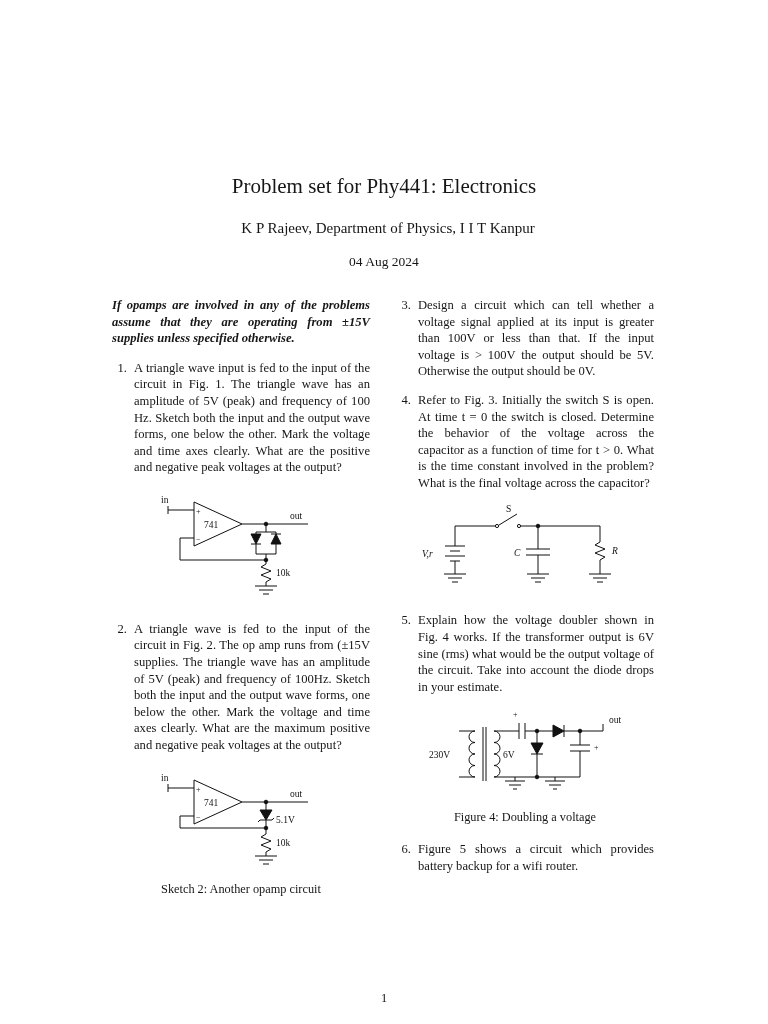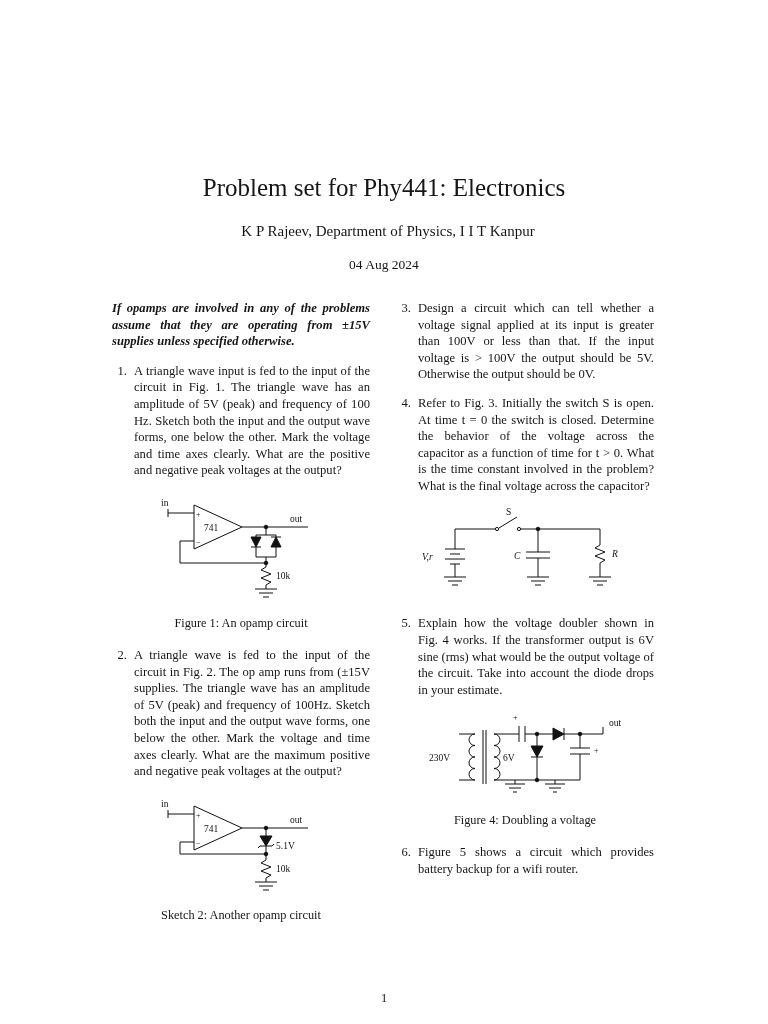--- a/index.html
+++ b/index.html
@@ -7,21 +7,21 @@
     position:relative;
     width:768px; height:1024px;
     background:#ffffff;
     font-family:"Liberation Serif", serif;
     color:#161616;
     overflow:hidden;
   }
   .title {
     text-align:center;
     padding-top:174px;
-    font-size:25px;
+    font-size:21px;
     font-weight:normal;
     margin:0;
   }
   .author {
     text-align:center;
     margin-top:21px;
     font-size:15px;
     padding-left:8px;
   }
   .date {
@@ -140,21 +140,20 @@
             <polyline class="wire" points="110,76 105,79 115,83 105,87 115,91 110,94"></polyline>
             <line class="wire" x1="110" y1="94" x2="110" y2="98"></line>
             <text x="120" y="88">10k</text>
           </g>
           <g>
             <line class="wire" x1="99" y1="98" x2="121" y2="98"></line>
             <line class="wire" x1="103" y1="102" x2="117" y2="102"></line>
             <line class="wire" x1="107" y1="106" x2="113" y2="106"></line>
           </g>
         </svg>
-        <figcaption>Figure 1: An opamp circuit</figcaption>
       </figure>
 
       <div class="problem">
         <span class="pnum">2.</span>
         <div class="ptext">A triangle wave is fed to the input of the circuit in Fig. 2. The op amp runs from (±15V supplies. The triangle wave has an amplitude of 5V (peak) and frequency of 100Hz. Sketch both the input and the output wave forms, one below the other. Mark the voltage and time axes clearly. What are the maximum positive and negative peak voltages at the output?</div>
       </div>
 
       <figure>
         <svg width="170" height="104" viewBox="0 0 170 104">
           <g>

